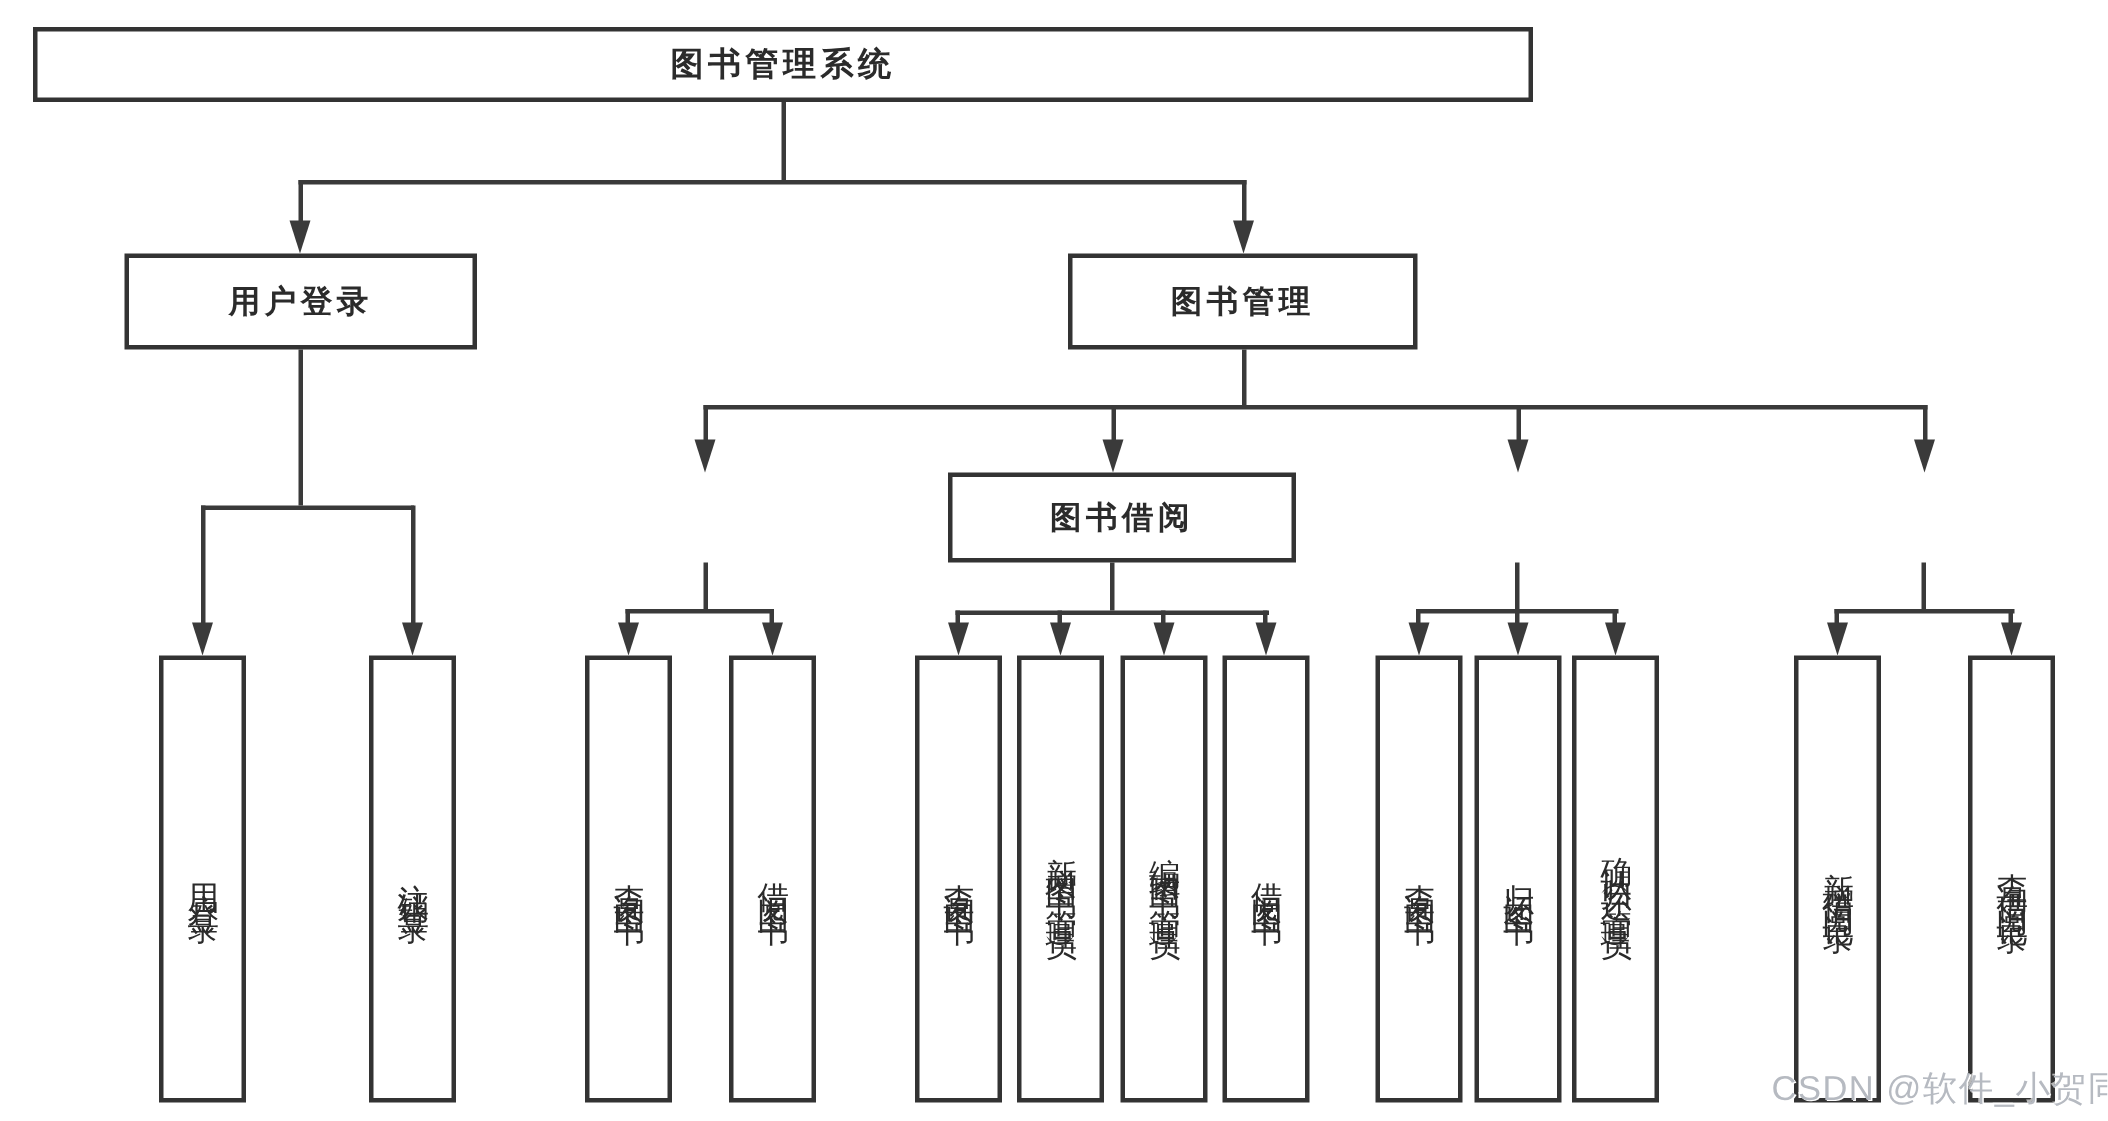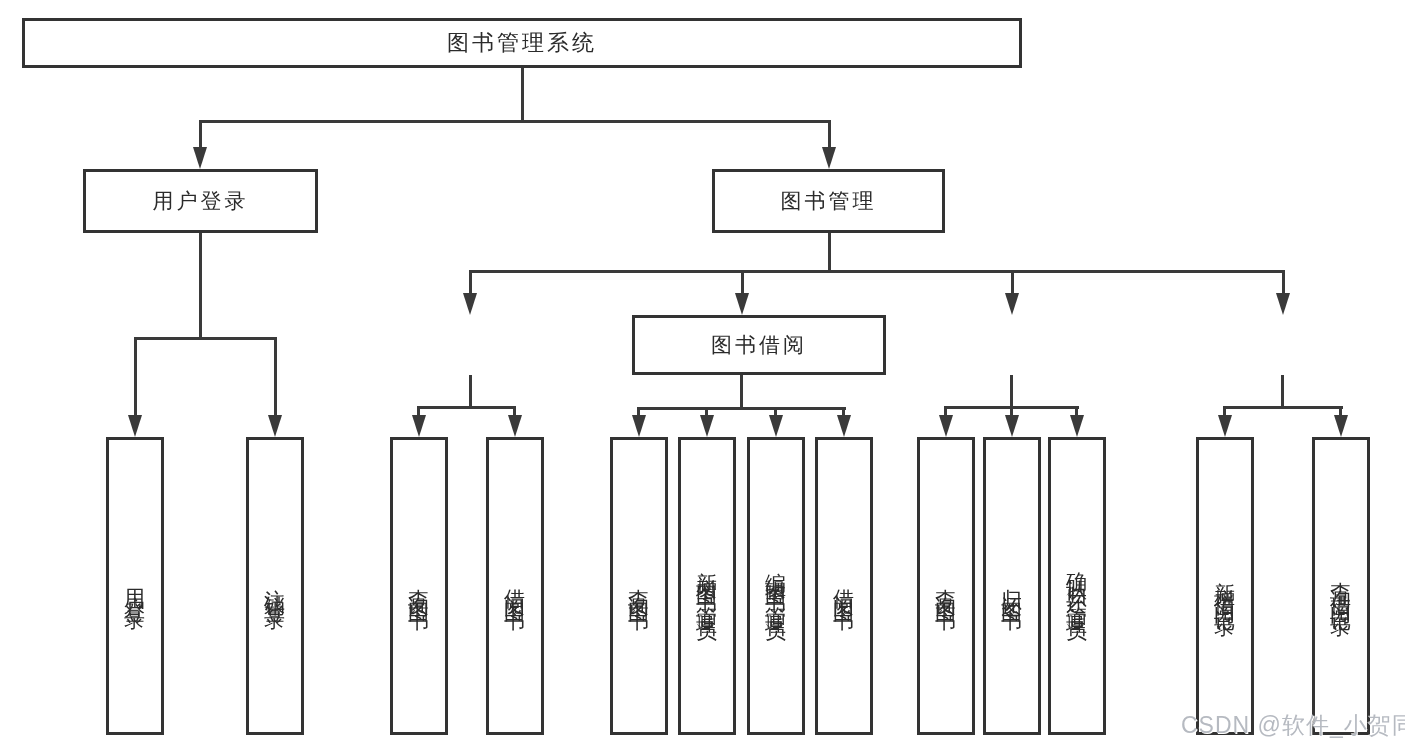--- a/index.html
+++ b/index.html
@@ -3,21 +3,21 @@
 <meta charset="utf-8">
 <style>
   html,body { margin:0; padding:0; background:#ffffff; }
   .canvas {
     position:relative; width:1405px; height:747px; background:#ffffff;
     font-family:"Liberation Sans", sans-serif; color:#2b2b2b; overflow:hidden;
   }
   .b {
     position:absolute; background:#ffffff; border:3px solid #333333;
     box-sizing:border-box; display:flex; align-items:center; justify-content:center;
-    font-size:21px; letter-spacing:3px; white-space:nowrap;
+    font-size:21px; letter-spacing:3px; white-space:nowrap;font-weight:bold;
   }
   .b.title { font-size:22px; }
   .vb {
     position:absolute; background:#ffffff; border:3px solid #333333;
     box-sizing:border-box; display:flex; align-items:center; justify-content:center;
     top:437px; height:298px; width:58px; font-size:21px;
   }
   .vb .vt { writing-mode:vertical-rl; text-orientation:mixed; letter-spacing:7px; line-height:1; }
   .hl { position:absolute; height:3px; background:#3a3a3a; }
   .vl { position:absolute; width:3px;  background:#3a3a3a; }
@@ -68,21 +68,21 @@
   <div class="hl" style="left:469px; top:270px; width:816px;"></div>
   <div class="vl" style="left:469px; top:270px; height:25px;"></div>
   <div class="ar" style="left:463px; top:293px;"></div>
   <div class="vl" style="left:741px; top:270px; height:25px;"></div>
   <div class="ar" style="left:735px; top:293px;"></div>
   <div class="vl" style="left:1011px; top:270px; height:25px;"></div>
   <div class="ar" style="left:1005px; top:293px;"></div>
   <div class="vl" style="left:1282px; top:270px; height:25px;"></div>
   <div class="ar" style="left:1276px; top:293px;"></div>
 
-  <div class="b" style="left:632px; top:315px; width:254px; height:60px;">图书借阅</div>
+  <div class="b" style="left:632px; top:315px; width:232px; height:60px;">图书借阅</div>
 
   <div class="vl" style="left:469px; top:375px; height:31px;"></div>
   <div class="hl" style="left:417px; top:406px; width:99px;"></div>
   <div class="vl" style="left:417px; top:406px; height:12px;"></div>
   <div class="ar" style="left:412px; top:415px;"></div>
   <div class="vl" style="left:513px; top:406px; height:12px;"></div>
   <div class="ar" style="left:508px; top:415px;"></div>
   <div class="vb" style="left:390px;">
     <span class="vt">查询图书</span>
   </div>

